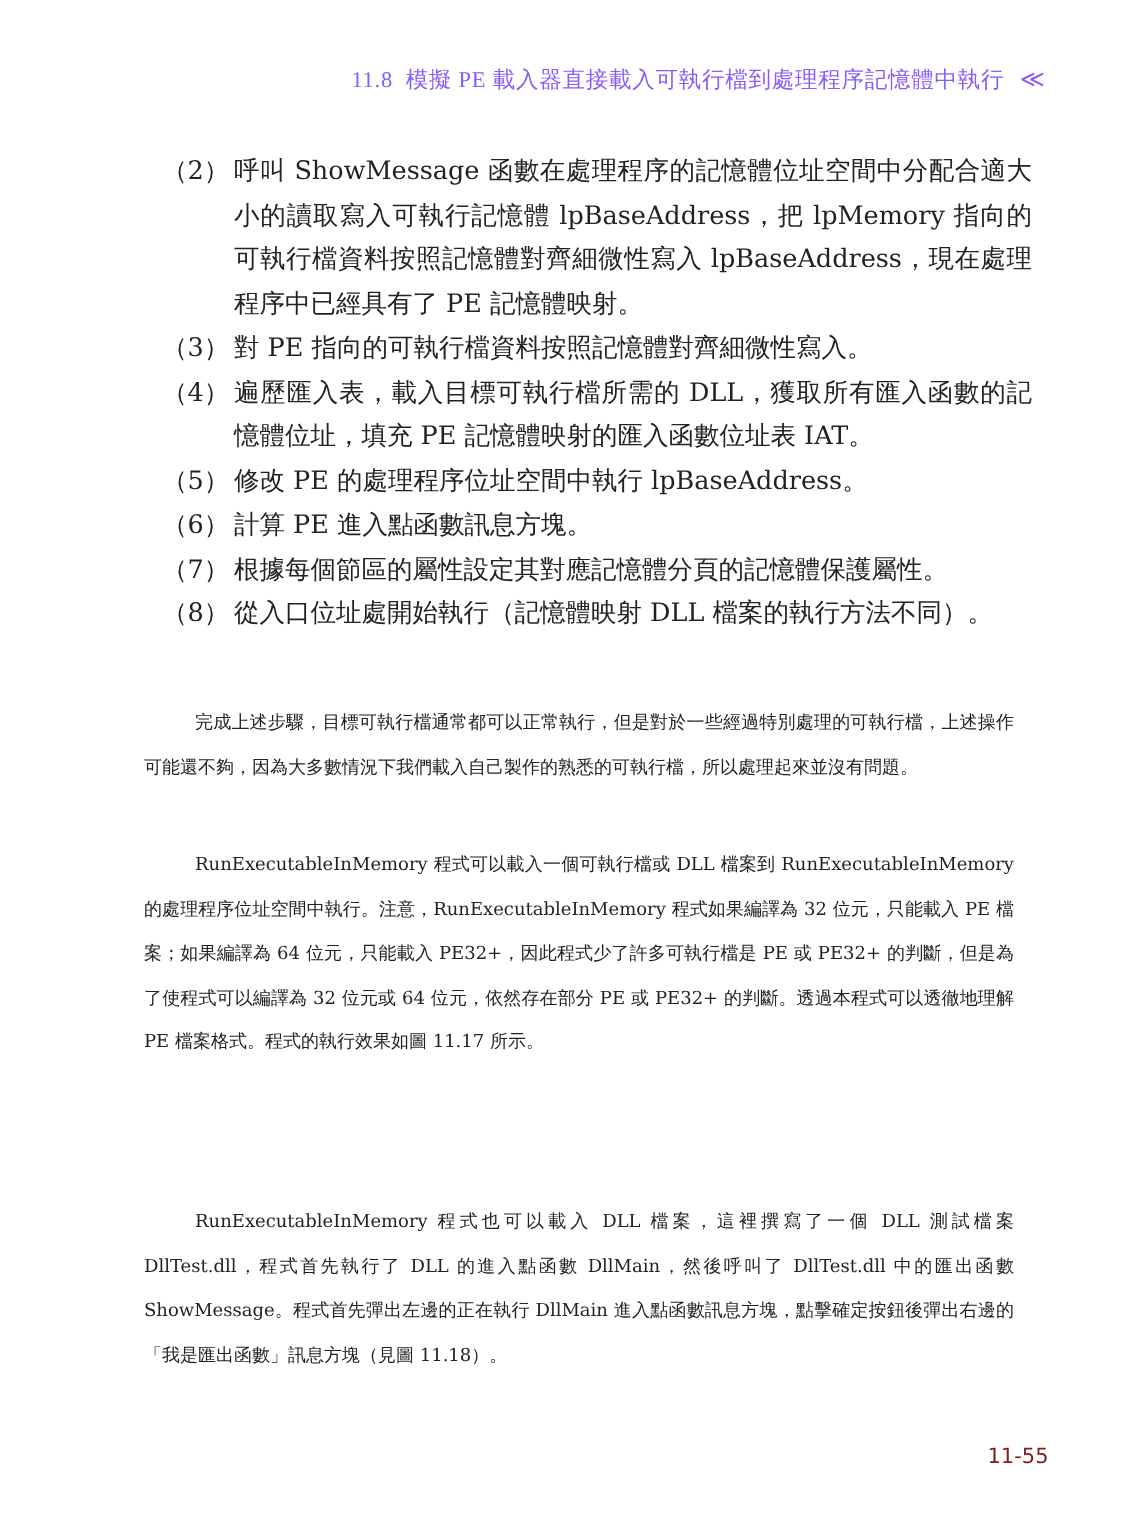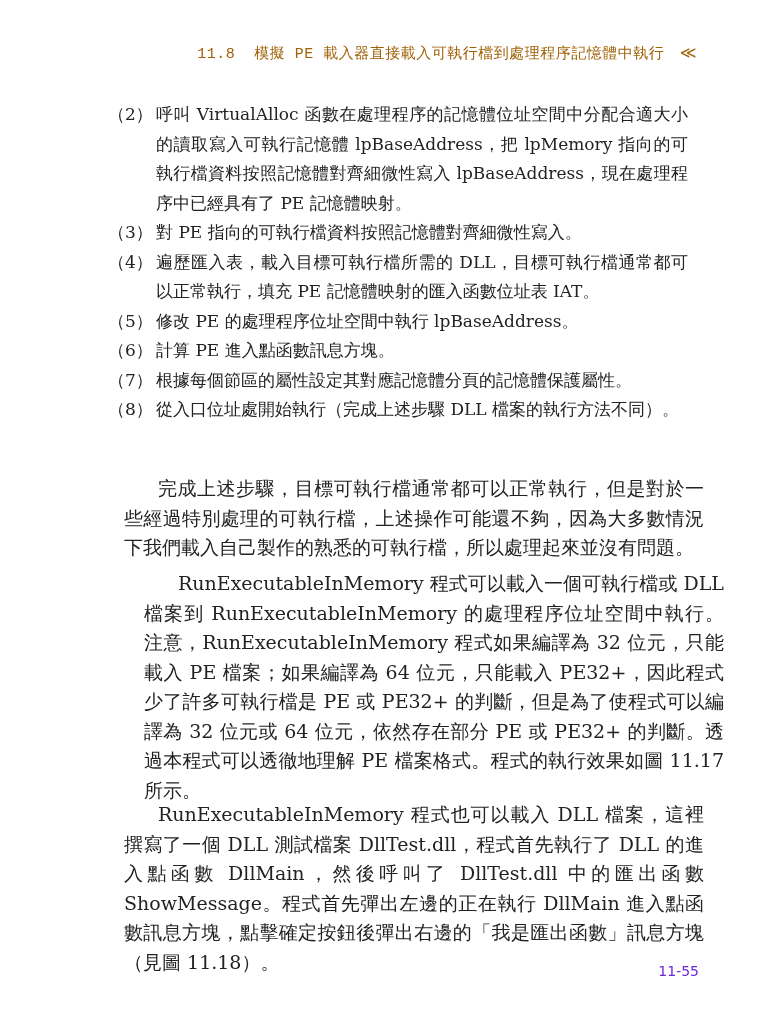--- a/index.html
+++ b/index.html
@@ -3,87 +3,87 @@
   <meta charset="utf-8">
   <style>
     html, body { margin: 0; padding: 0; background: #ffffff; }
     body {
       width: 757px; height: 1024px; position: relative; overflow: hidden;
       font-family: "DejaVu Serif", "Liberation Serif", serif;
       color: #222222;
     }
     .running-header {
       position: absolute; top: 43px; right: 60px;
-      font-family: Liberation Mono, monospace;
-      font-size: 15px; color: #a16207; letter-spacing: 0.5px;
+      font-family: Liberation Serif, serif;
+      font-size: 15px; color: #8b5cf6; letter-spacing: 0.5px;
       white-space: nowrap;
     }
     .running-header .chev { margin-left: 6px; font-size: 16px; }
     .content {
       position: absolute; left: 108px; top: 100px; width: 580px;
       font-size: 17px; line-height: 29.5px;
     }
     .step {
       display: flex; align-items: flex-start;
     }
     .step .num {
       flex: 0 0 48px; white-space: nowrap;
     }
     .step .text { flex: 1; text-align: justify; }
     .para {
-      position: absolute; left: 124px; width: 580px;
-      font-size: 19px; line-height: 29.5px; text-align: justify;
+      position: absolute; left: 96px; width: 580px;
+      font-size: 12px; line-height: 29.5px; text-align: justify;
       text-indent: 34px;
     }
     .para.p1 { top: 455px; }
-    .para.p2 { top: 550px; margin-left: 20px; }
+    .para.p2 { top: 550px; }
     .para.p3 { top: 756px; margin-top: 44px; }
     .page-number {
       position: absolute; top: 963px; right: 58px;
       font-family: "DejaVu Sans", "Liberation Sans", sans-serif;
-      font-size: 14px; color: #6d28d9;
+      font-size: 14px; color: #7f1d1d;
     }
   </style>
 </head>
 <body>
 
 <div class="running-header">
   <span>11.8</span>&nbsp;
   <span>模擬 PE 載入器直接載入可執行檔到處理程序記憶體中執行</span>
   <span class="chev">≪</span>
 </div>
 
 <div class="content">
   <div class="step">
     <span class="num">（2）</span>
-    <span class="text">呼叫 VirtualAlloc 函數在處理程序的記憶體位址空間中分配合適大小的讀取寫入可執行記憶體 lpBaseAddress，把 lpMemory 指向的可執行檔資料按照記憶體對齊細微性寫入 lpBaseAddress，現在處理程序中已經具有了 PE 記憶體映射。</span>
+    <span class="text">呼叫 ShowMessage 函數在處理程序的記憶體位址空間中分配合適大小的讀取寫入可執行記憶體 lpBaseAddress，把 lpMemory 指向的可執行檔資料按照記憶體對齊細微性寫入 lpBaseAddress，現在處理程序中已經具有了 PE 記憶體映射。</span>
   </div>
   <div class="step">
     <span class="num">（3）</span>
     <span class="text">對 PE 指向的可執行檔資料按照記憶體對齊細微性寫入。</span>
   </div>
   <div class="step">
     <span class="num">（4）</span>
-    <span class="text">遍歷匯入表，載入目標可執行檔所需的 DLL，目標可執行檔通常都可以正常執行，填充 PE 記憶體映射的匯入函數位址表 IAT。</span>
+    <span class="text">遍歷匯入表，載入目標可執行檔所需的 DLL，獲取所有匯入函數的記憶體位址，填充 PE 記憶體映射的匯入函數位址表 IAT。</span>
   </div>
   <div class="step">
     <span class="num">（5）</span>
     <span class="text">修改 PE 的處理程序位址空間中執行 lpBaseAddress。</span>
   </div>
   <div class="step">
     <span class="num">（6）</span>
     <span class="text">計算 PE 進入點函數訊息方塊。</span>
   </div>
   <div class="step">
     <span class="num">（7）</span>
     <span class="text">根據每個節區的屬性設定其對應記憶體分頁的記憶體保護屬性。</span>
   </div>
   <div class="step">
     <span class="num">（8）</span>
-    <span class="text">從入口位址處開始執行（完成上述步驟 DLL 檔案的執行方法不同）。</span>
+    <span class="text">從入口位址處開始執行（記憶體映射 DLL 檔案的執行方法不同）。</span>
   </div>
 </div>
 
 <p class="para p1">完成上述步驟，目標可執行檔通常都可以正常執行，但是對於一些經過特別處理的可執行檔，上述操作可能還不夠，因為大多數情況下我們載入自己製作的熟悉的可執行檔，所以處理起來並沒有問題。</p>
 <p class="para p2">RunExecutableInMemory 程式可以載入一個可執行檔或 DLL 檔案到 RunExecutableInMemory 的處理程序位址空間中執行。注意，RunExecutableInMemory 程式如果編譯為 32 位元，只能載入 PE 檔案；如果編譯為 64 位元，只能載入 PE32+，因此程式少了許多可執行檔是 PE 或 PE32+ 的判斷，但是為了使程式可以編譯為 32 位元或 64 位元，依然存在部分 PE 或 PE32+ 的判斷。透過本程式可以透徹地理解 PE 檔案格式。程式的執行效果如圖 11.17 所示。</p>
 <p class="para p3">RunExecutableInMemory 程式也可以載入 DLL 檔案，這裡撰寫了一個 DLL 測試檔案 DllTest.dll，程式首先執行了 DLL 的進入點函數 DllMain，然後呼叫了 DllTest.dll 中的匯出函數 ShowMessage。程式首先彈出左邊的正在執行 DllMain 進入點函數訊息方塊，點擊確定按鈕後彈出右邊的「我是匯出函數」訊息方塊（見圖 11.18）。</p>
 
 <div class="page-number">11-55</div>
 
 </body></html>

